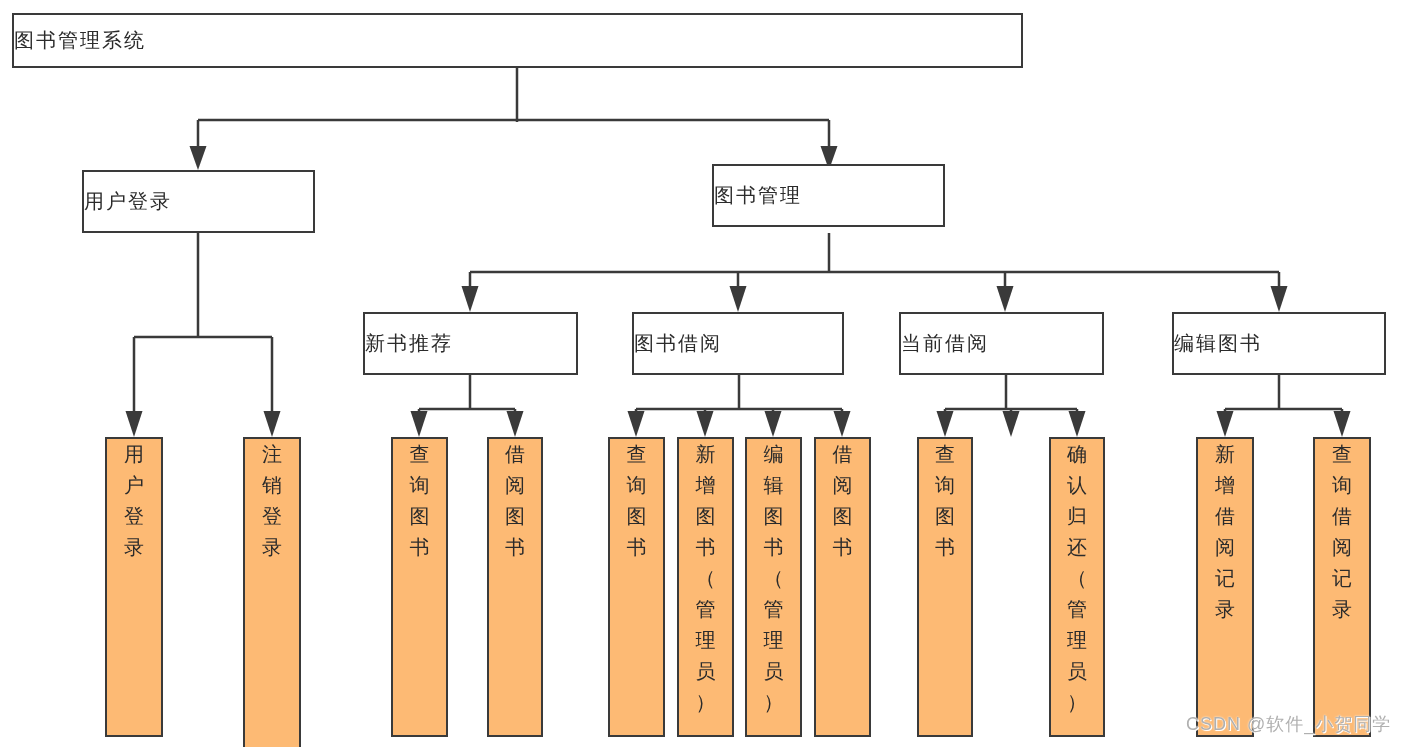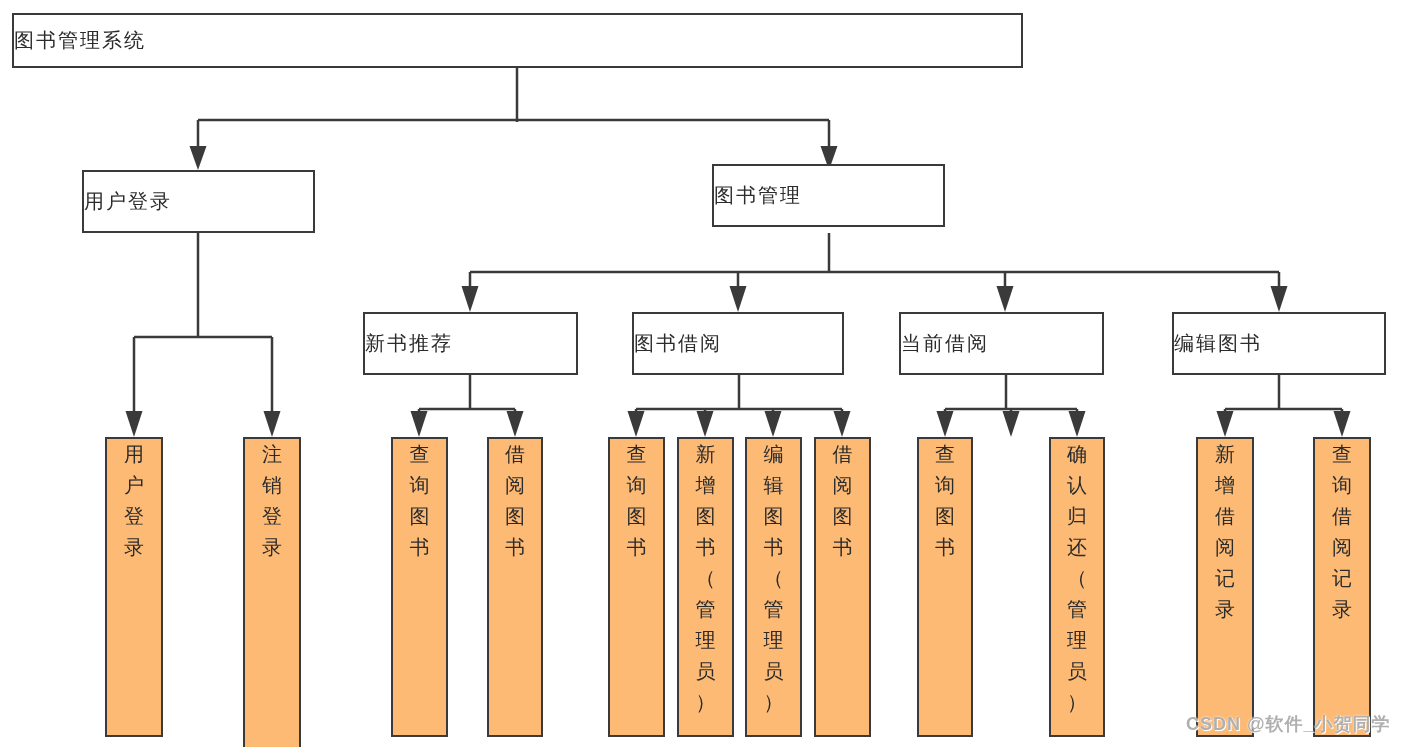--- a/index.html
+++ b/index.html
@@ -58,21 +58,20 @@
   }
   .watermark {
     position: absolute;
     left: 1186px;
     top: 712px;
     font-size: 18px;
     color: #b0b0b0;
     white-space: nowrap;
     text-shadow: 0 0 2px #ffffff, 1px 1px 0 #ffffff;
     letter-spacing: 1px;
-    font-weight: bold;
   }
 </style>
 </head>
 <body>
 
 <div class="stage">
 
   <svg class="wires" viewBox="0 0 1405 747">
     <path class="wire" d="
       M517 68 V122 M198 120 H829 M198 120 V148 M829 120 V148

